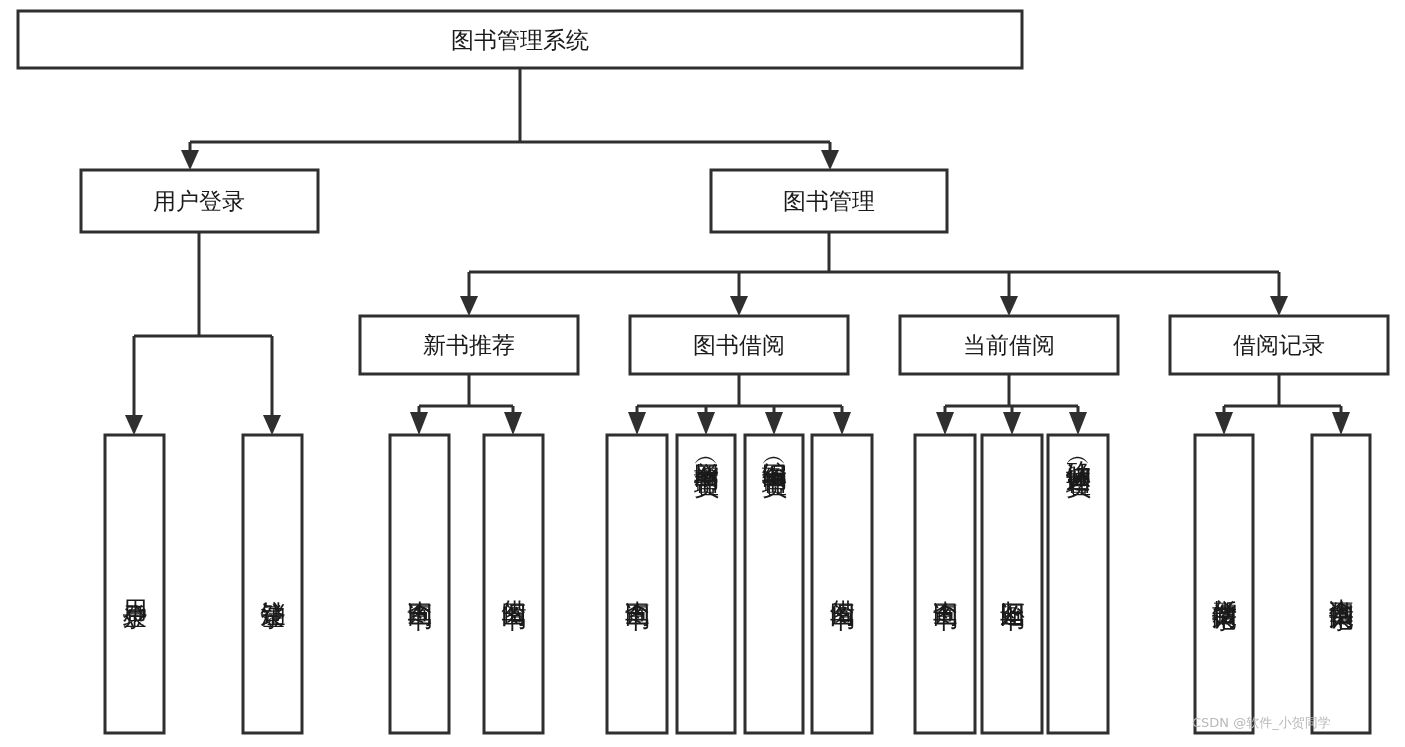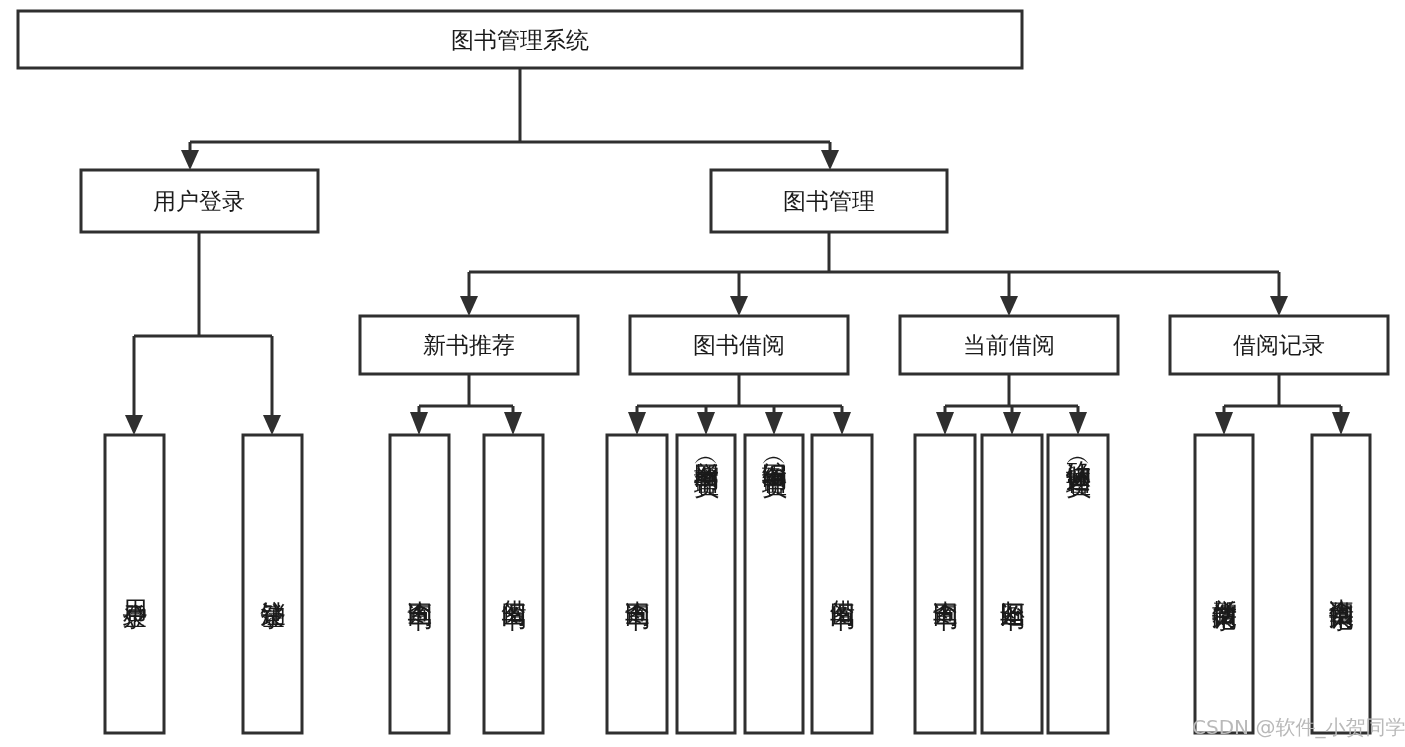--- a/index.html
+++ b/index.html
@@ -63,21 +63,21 @@
     line-height: 1.04;
     color: #1a1a1a;
     letter-spacing: 2px;
     white-space: nowrap;
   }
   .watermark {
     position: absolute;
     left: 1192px;
     top: 714px;
     font-family: "DejaVu Sans", "Liberation Sans", sans-serif;
-    font-size: 20px;
+    font-size: 13px;
     color: #b9b9b9;
     white-space: nowrap;
     pointer-events: none;
   }
 </style>
 </head>
 <body>
 
 <div id="diagram-root">
 

